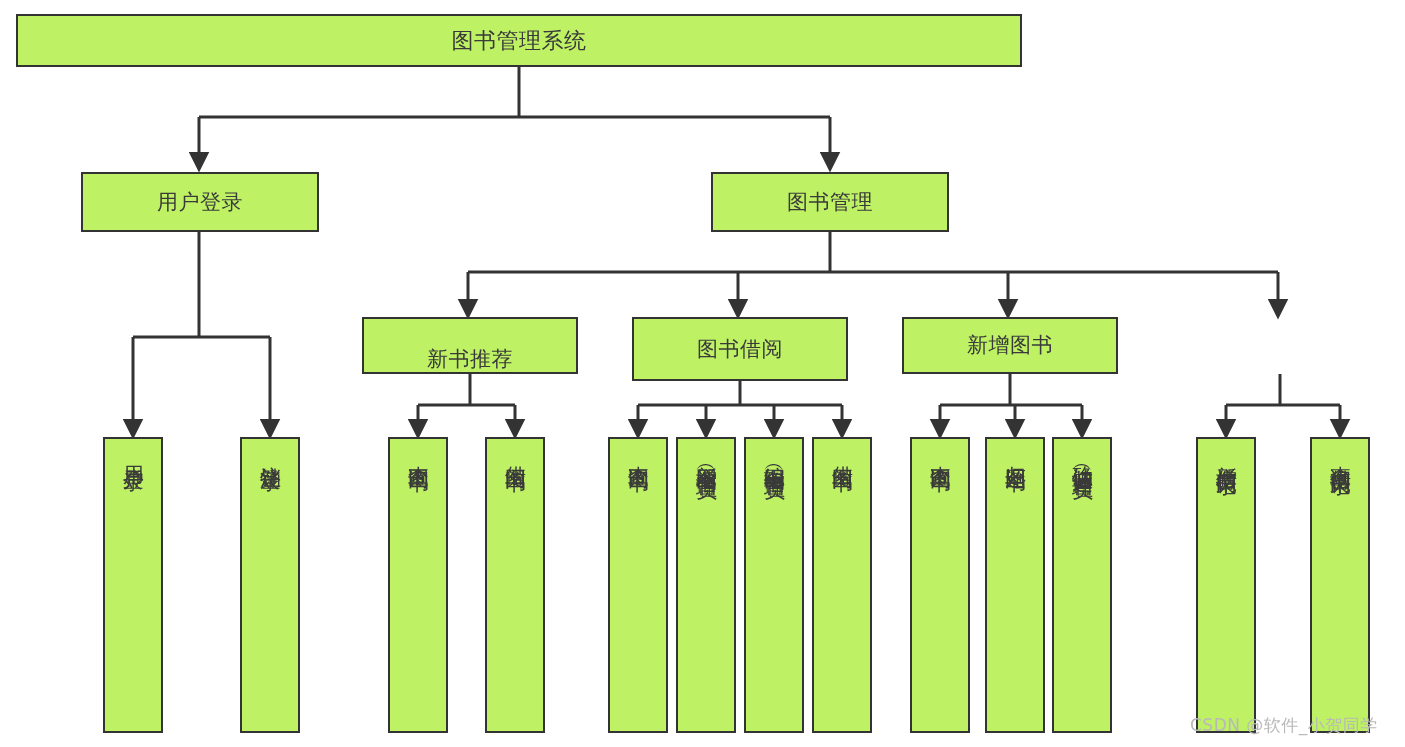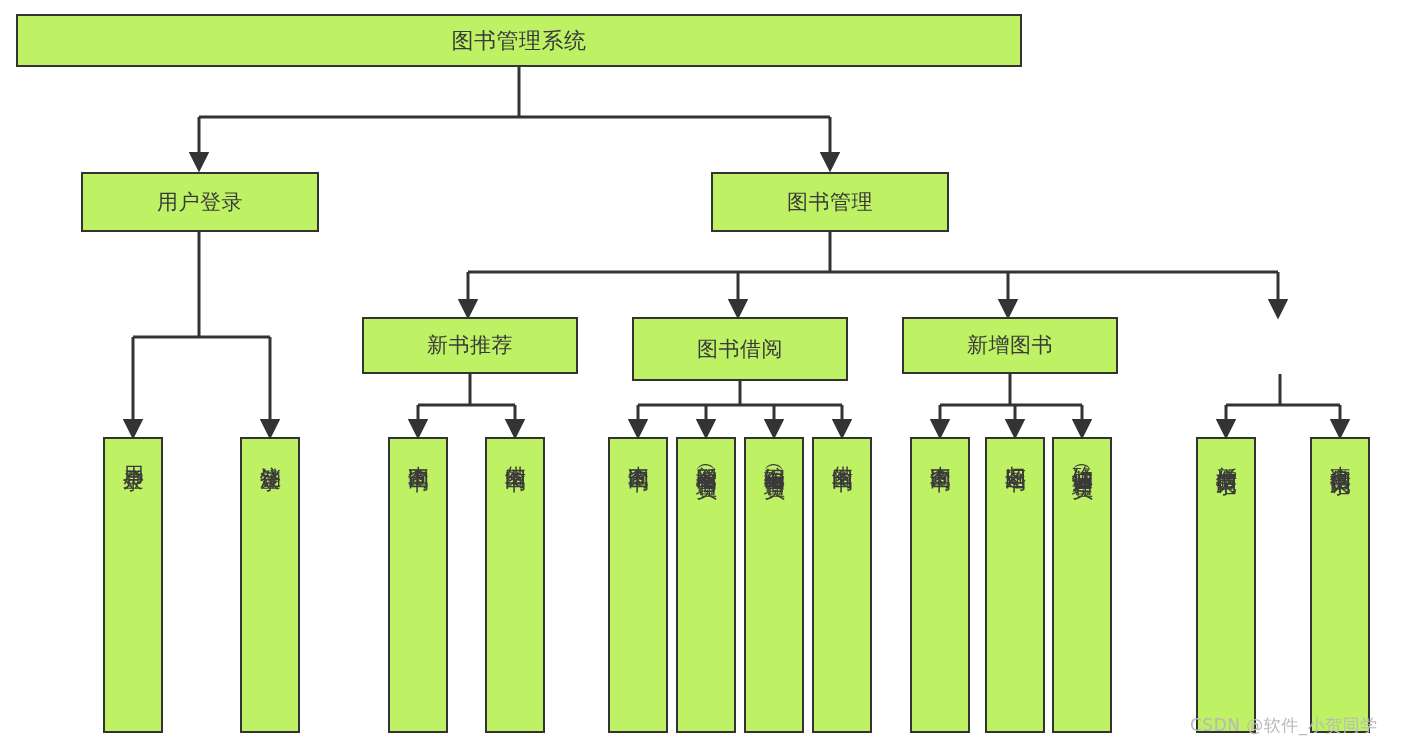--- a/index.html
+++ b/index.html
@@ -133,21 +133,21 @@
     <span class="label">图书管理系统</span>
   </div>
 
   <div class="node h" style="left:81px; top:172px; width:238px; height:60px;">
     <span class="label">用户登录</span>
   </div>
   <div class="node h" style="left:711px; top:172px; width:238px; height:60px;">
     <span class="label">图书管理</span>
   </div>
 
-  <div class="node h" style="left:362px; top:317px; width:216px; height:57px;">
+  <div class="node h" style="left:362px; top:317px; width:216px; height:57px;align-items:flex-end;">
     <span class="label">新书推荐</span>
   </div>
   <div class="node h" style="left:632px; top:317px; width:216px; height:64px;">
     <span class="label">图书借阅</span>
   </div>
   <div class="node h" style="left:902px; top:317px; width:216px; height:57px;">
     <span class="label">新增图书</span>
   </div>
 
   <div class="node v" style="left:103px; top:437px; width:60px; height:296px;">

